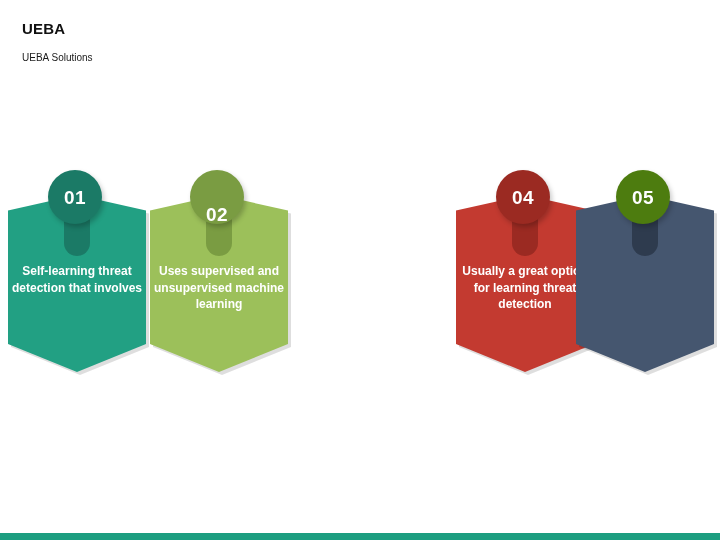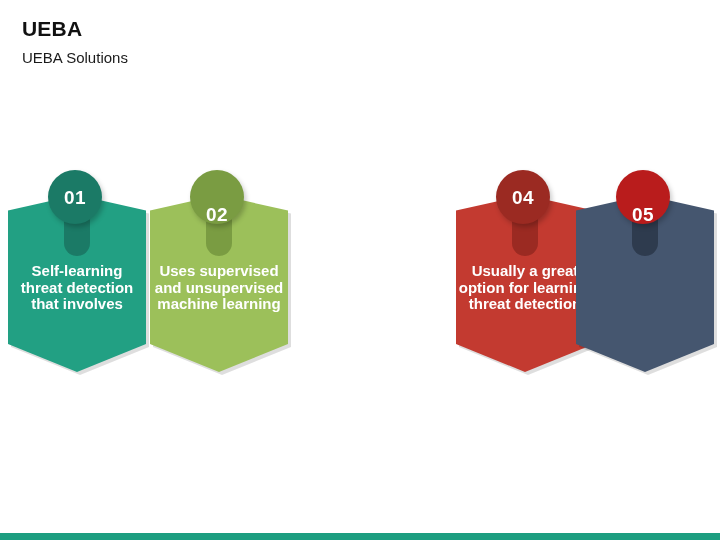--- a/index.html
+++ b/index.html
@@ -24,29 +24,29 @@
   }
 
   
   #header {
     position: absolute;
     left: 22px;
     top: 16px;
     width: 600px;
   }
   #slide-title {
-    font-size: 21px;
+    font-size: 15px;
     font-weight: bold;
     color: #111111;
     letter-spacing: 0.2px;
     line-height: 26px;
     margin: 0;
   }
   #slide-subtitle {
-    font-size: 15px;
+    font-size: 10px;
     font-weight: normal;
     color: #1a1a1a;
     line-height: 22px;
     margin: 5px 0 0 0;
   }
 
   
   #diagram {
     position: absolute;
     left: 0;
@@ -115,21 +115,21 @@
   }
 
   
   .caption {
     position: absolute;
     left: 10px;
     top: 103px;
     width: 134px;
     text-align: center;
     color: #ffffff;
-    font-size: 15px;
+    font-size: 12px;
     font-weight: bold;
     line-height: 16.5px;
   }
 
   
   #footer-bar {
     position: absolute;
     left: 0;
     bottom: 0;
     width: 720px;
@@ -176,21 +176,21 @@
       <div class="badge" id="badge-4" style="background: rgb(155, 42, 34);">
         <span class="badge-num">04</span>
       </div>
       <div class="caption">Usually a great option for learning threat detection</div>
     </div>
 
     <div class="step" id="step-5" style="left:568px;">
       <div class="hex-shadow"></div>
       <div class="hex" id="hex-5" style="background: rgb(69, 86, 111);"></div>
       <div class="pin" id="pin-5" style="background: rgb(46, 59, 78);"></div>
-      <div class="badge" id="badge-5" style="background: #b91c1c; align-items: flex-end;">
+      <div class="badge" id="badge-5" style="background: #4d7c0f;">
         <span class="badge-num">05</span>
       </div>
     </div>
 
   </div>
 
   <div id="footer-bar" style="background: rgb(28, 158, 128);"></div>
 
 </div>
 

